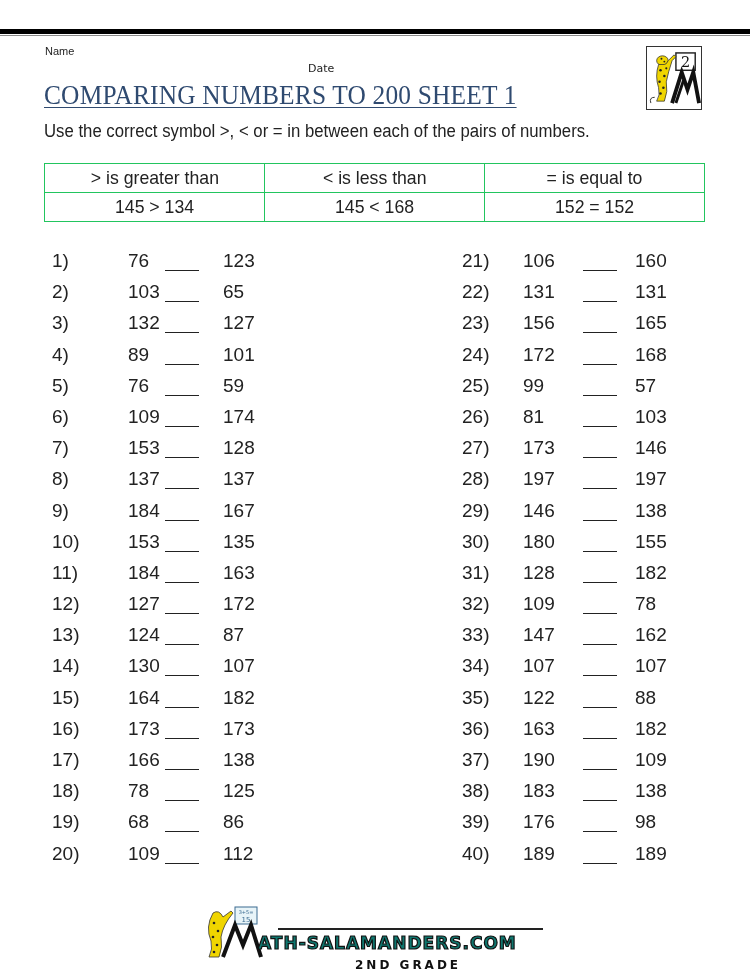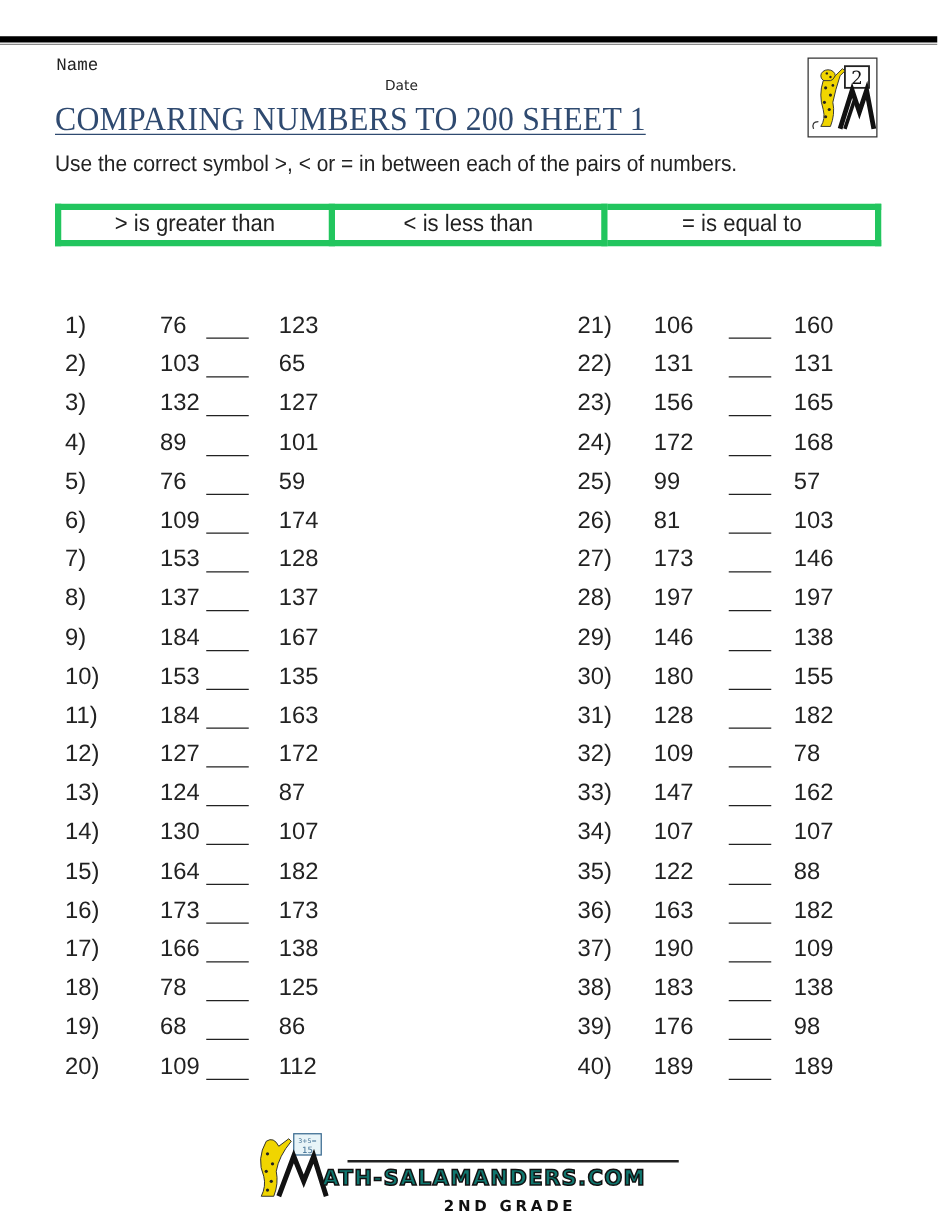--- a/index.html
+++ b/index.html
@@ -2,32 +2,32 @@
 <html><head>
   <meta charset="utf-8">
   <style>
     * { box-sizing: border-box; margin: 0; padding: 0; }
     html, body { width: 750px; height: 970px; background: #ffffff; overflow: hidden; }
     body { position: relative; font-family: "Liberation Sans", "DejaVu Sans", sans-serif; color: #1a1a1a; }
 
     .top-rule { position: absolute; left: 0; top: 29px; width: 750px; height: 5px; background: #000; }
     .top-rule-thin { position: absolute; left: 0; top: 35px; width: 750px; height: 1px; background: #8a8a8a; }
 
-    .name-label { position: absolute; left: 45px; top: 45px; font-size: 14px; color: #222; font-family: Liberation Mono, monospace; }
+    .name-label { position: absolute; left: 45px; top: 45px; font-size: 11px; color: #222; font-family: Liberation Sans, sans-serif; }
     .date-label { position: absolute; left: 308px; top: 62px; font-size: 11px; color: #222; font-family: "DejaVu Sans", sans-serif; }
 
     .title { position: absolute; left: 44px; top: 80px; font-family: "Liberation Serif", "DejaVu Serif", serif; font-size: 27px; color: #2f4a70; letter-spacing: 0.2px; text-decoration: underline; text-decoration-thickness: 1px; text-underline-offset: 3px; white-space: nowrap; transform: scaleX(0.94); transform-origin: left top; }
 
     .logo-box { position: absolute; left: 646px; top: 46px; width: 56px; height: 64px; border: 1.5px solid #333; background: #fff; }
     .logo-box svg { width: 100%; height: 100%; display: block; }
 
     .instructions { position: absolute; left: 44px; top: 121px; font-size: 18px; color: #222; white-space: nowrap; transform: scaleX(0.93); transform-origin: left top; }
 
     .key-table { position: absolute; left: 44px; top: 163px; width: 661px; border-collapse: collapse; }
-    .key-table td { border: 5px solid #22c55e; height: 29px; text-align: center; font-size: 19px; color: #222; width: 33.33%; padding: 0; }
+    .key-table td { border: 1px solid #22c55e; height: 29px; text-align: center; font-size: 19px; color: #222; width: 33.33%; padding: 0; }
     .key-table td span { display: inline-block; transform: scaleX(0.93); }
 
     .problems { position: absolute; top: 248px; }
     .problems.left { left: 52px; }
     .problems.right { left: 462px; }
     .problem { position: relative; height: 31.2px; font-size: 19px; color: #222; white-space: nowrap; }
     .problem .num { position: absolute; left: 0; top: 2px; }
     .problem .a { position: absolute; left: 56px; top: 2px; margin-left: 20px; }
     .problem .blank { position: absolute; left: 113px; top: 22px; width: 34px; border-bottom: 1.6px solid #222; }
     .problem .b { position: absolute; left: 171px; top: 2px; }
@@ -76,20 +76,25 @@
 </div>
 
 <div class="instructions">Use the correct symbol &gt;, &lt; or = in between each of the pairs of numbers.</div>
 
 <table class="key-table">
   <tbody>
       <tr>
     <td><span>&gt; is greater than</span></td>
     <td><span>&lt; is less than</span></td>
     <td><span>= is equal to</span></td>
+  </tr>
+  <tr>
+    <td><span>145 &gt; 134</span></td>
+    <td><span>145 &lt; 168</span></td>
+    <td><span>152 = 152</span></td>
   </tr>
 </tbody>
   </table>
 
 <div class="problems left">
     <div class="problem">
       <span class="num">1)</span>
       <span class="a">76</span>
       <span class="blank"></span>
       <span class="b">123</span>

